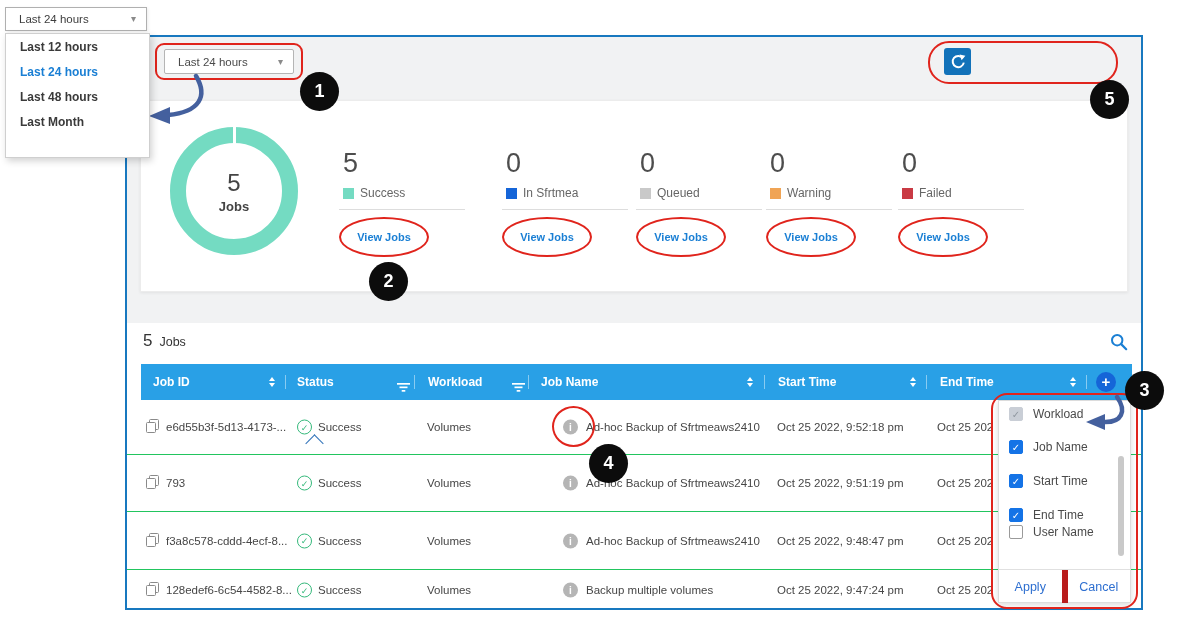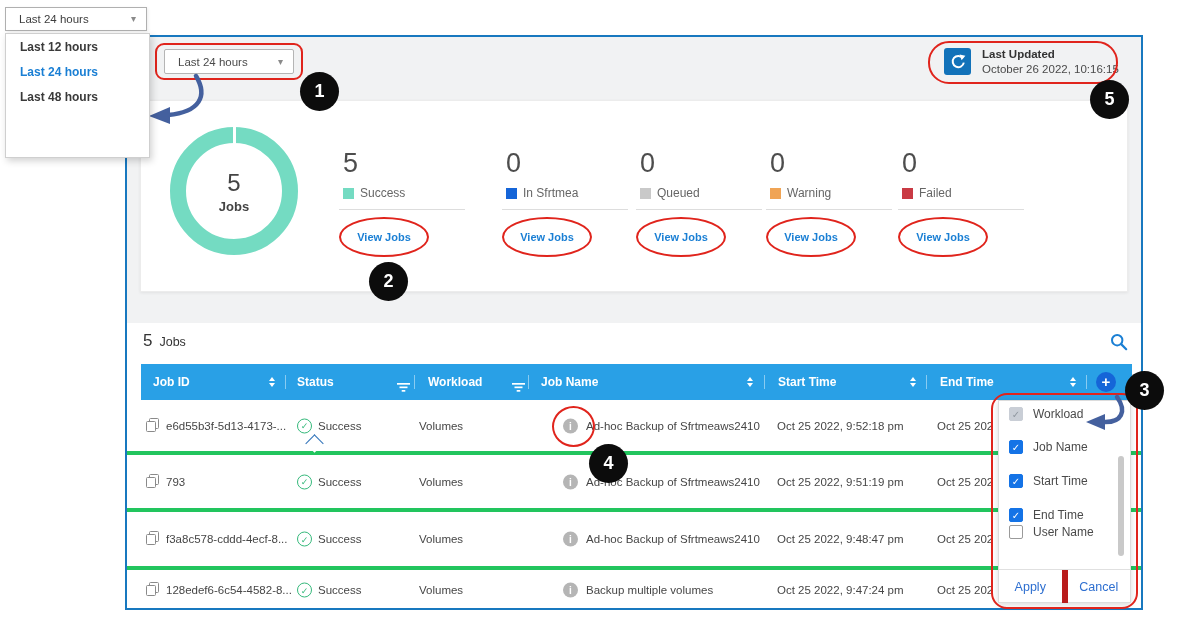--- a/index.html
+++ b/index.html
@@ -57,25 +57,25 @@
   .hdiv { position:absolute; top:11px; width:1px; height:14px; background:rgba(255,255,255,.45); }
   .sort { position:absolute; top:13px; display:flex; flex-direction:column; gap:2px; }
   .sort i { width:0; height:0; border-left:3.5px solid transparent; border-right:3.5px solid transparent; }
   .sort .up { border-bottom:4.5px solid #fff; }
   .sort .down { border-top:4.5px solid #fff; }
   .filter-ic { position:absolute; top:14px; }
   .plus-btn { position:absolute; left:1096px; top:372px; width:20px; height:20px; border-radius:50%;
               background:#1565d8; color:#fff; font-size:15px; line-height:19px; text-align:center; font-weight:bold; }
 
   .trow { position:absolute; left:127px; width:1014px; }
-  .trow.sep { border-bottom:4px solid #22c55e; }
+  .trow.sep { border-bottom:1px solid #22c55e; }
   .cell { position:absolute; top:50%; transform:translateY(-50%); font-size:11.5px; color:#464646; white-space:nowrap; }
   .c-copy  { left:19px; }  .c-id   { left:39px; }
   .c-stic  { left:170px; } .c-st   { left:191px; }
-  .c-wl    { left:292px; } .c-info { left:436px; }
+  .c-wl    { left:300px; } .c-info { left:436px; }
   .c-name  { left:459px; } .c-start{ left:650px; }
   .c-end   { left:810px; }
   .check-ic { width:15px; height:15px; border:1.5px solid #35b97b; border-radius:50%; color:#35b97b;
               font-size:9px; font-weight:bold; display:flex; align-items:center; justify-content:center; }
   .info-ic { width:15px; height:15px; background:#b5b5b5; border-radius:50%; color:#fff;
              font-size:10px; font-weight:bold; display:flex; align-items:center; justify-content:center; }
 
   
   .tooltip { position:absolute; left:193px; top:443px; width:370px; height:90px; background:#fff;
              border:1.5px solid #2d71b8; box-shadow:0 2px 5px rgba(0,0,0,.12); z-index:5;
@@ -128,24 +128,20 @@
     <span>Last 24 hours</span>
     <span class="select-caret">▾</span>
   </div>
 
   <div class="refresh-btn">
     <svg width="16" height="16" viewBox="0 0 16 16">
       <path d="M12.8 4.2 A5.6 5.6 0 1 0 13.8 8.6" stroke="#fff" stroke-width="2" fill="none"></path>
       <polygon points="9.6,0.6 15.4,1.8 11.6,6.2" fill="#fff"></polygon>
     </svg>
   </div>
-  <div class="lu-text">
-    <div class="lu-label">Last Updated</div>
-    <div class="lu-value">October 26 2022, 10:16:15</div>
-  </div>
 
   <div class="card"></div>
   <div class="donut">
     <div class="donut-count">5</div>
     <div class="donut-label">Jobs</div>
   </div>
   <div class="donut-gap"></div>
 
   <div class="status-block" style="left:337px">
     <div class="st-count">5</div>
@@ -384,15 +380,16 @@
   </svg>
 
   <div class="ov-select">
     <span>Last 24 hours</span>
     <span class="select-caret">▾</span>
   </div>
   <div class="ov-menu">
     <div class="ov-item">Last 12 hours</div>
     <div class="ov-item sel">Last 24 hours</div>
     <div class="ov-item">Last 48 hours</div>
+    <div class="ov-item">Last Month</div>
   </div>
 
 </div>
 
 </body></html>

